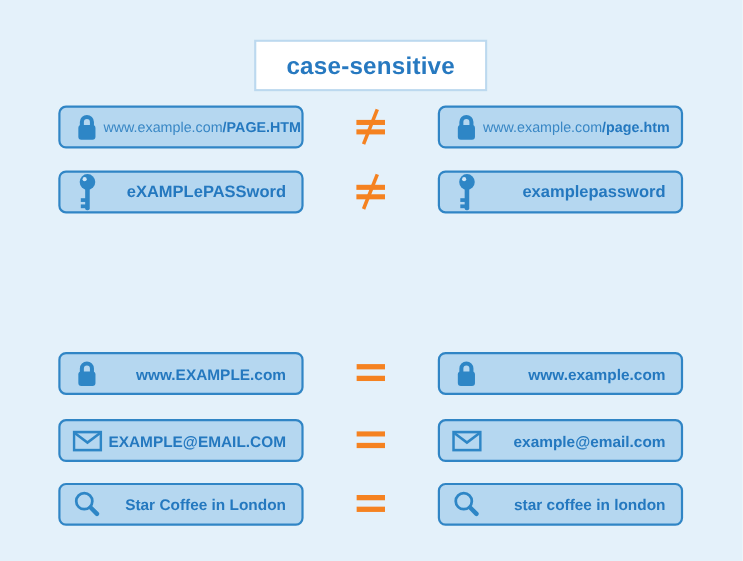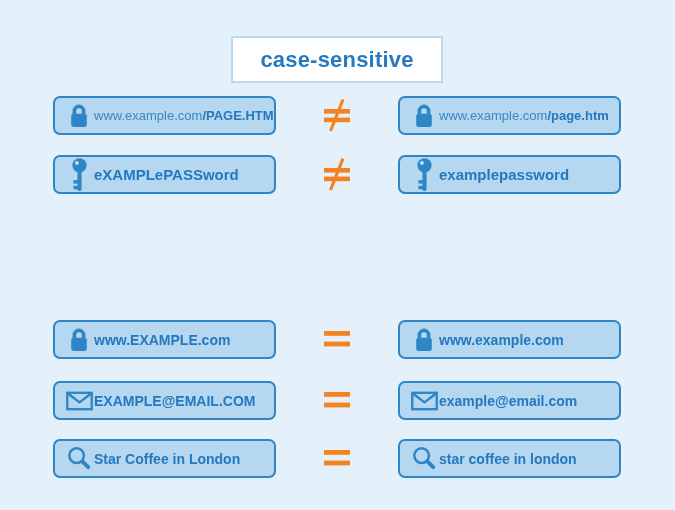--- a/index.html
+++ b/index.html
@@ -27,21 +27,21 @@
     display:flex;align-items:center;
     padding:0 10px 0 9px;
   }
   .col-left{left:53px;}
   .col-right{left:398px;}
   .pill .icon{
     flex:0 0 auto;width:30px;display:flex;align-items:center;justify-content:center;
     color:var(--icon-blue,#2e86c6);
   }
   .pill .label{
-    flex:1;text-align:left;white-space:nowrap;
+    flex:1;text-align:right;white-space:nowrap;
     color:var(--text-blue,#2478bf);font-weight:700;
     padding-right:4px;
   }
   .pill .label .reg{font-weight:400;color:var(--text-blue-light,#3987c5);}
   .row-url .label{font-size:13px;}
   .row-pass .label{font-size:15px;}
   .row-s2 .label{font-size:14px;}
   .op{
     position:absolute;display:flex;align-items:center;justify-content:center;
     color:var(--orange,#f58220);

